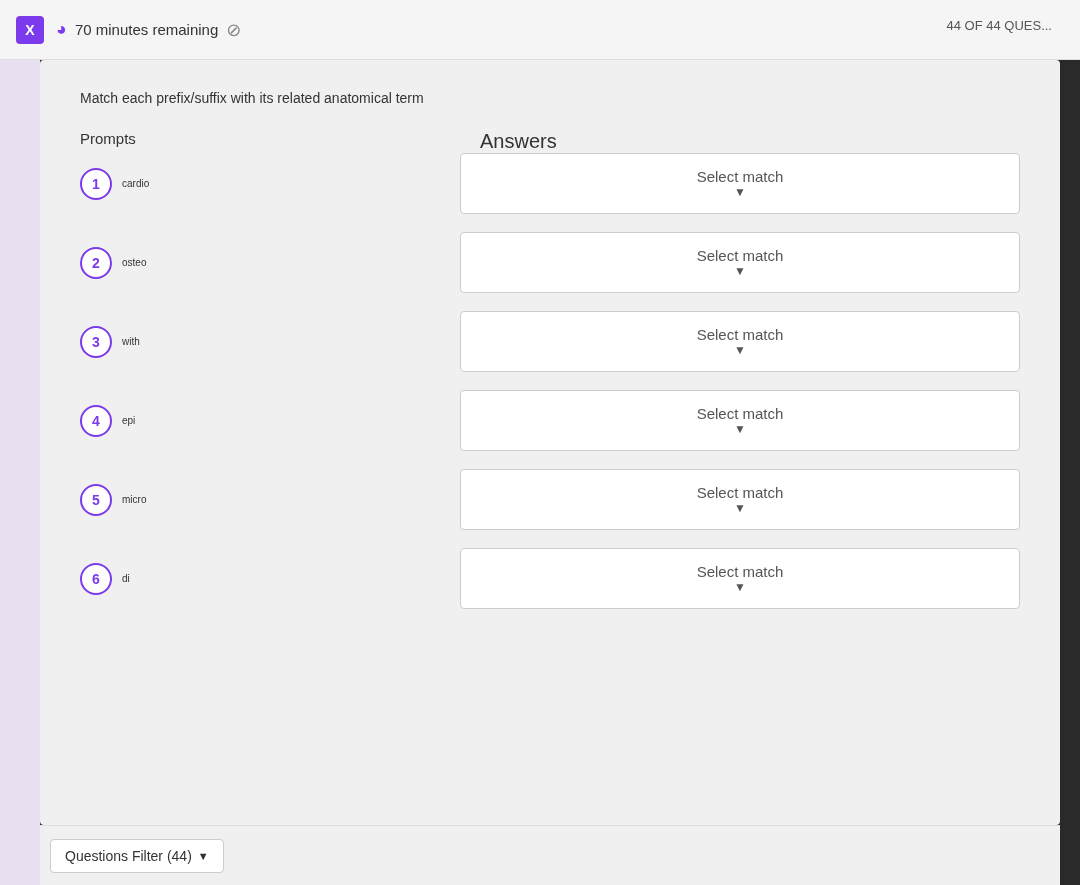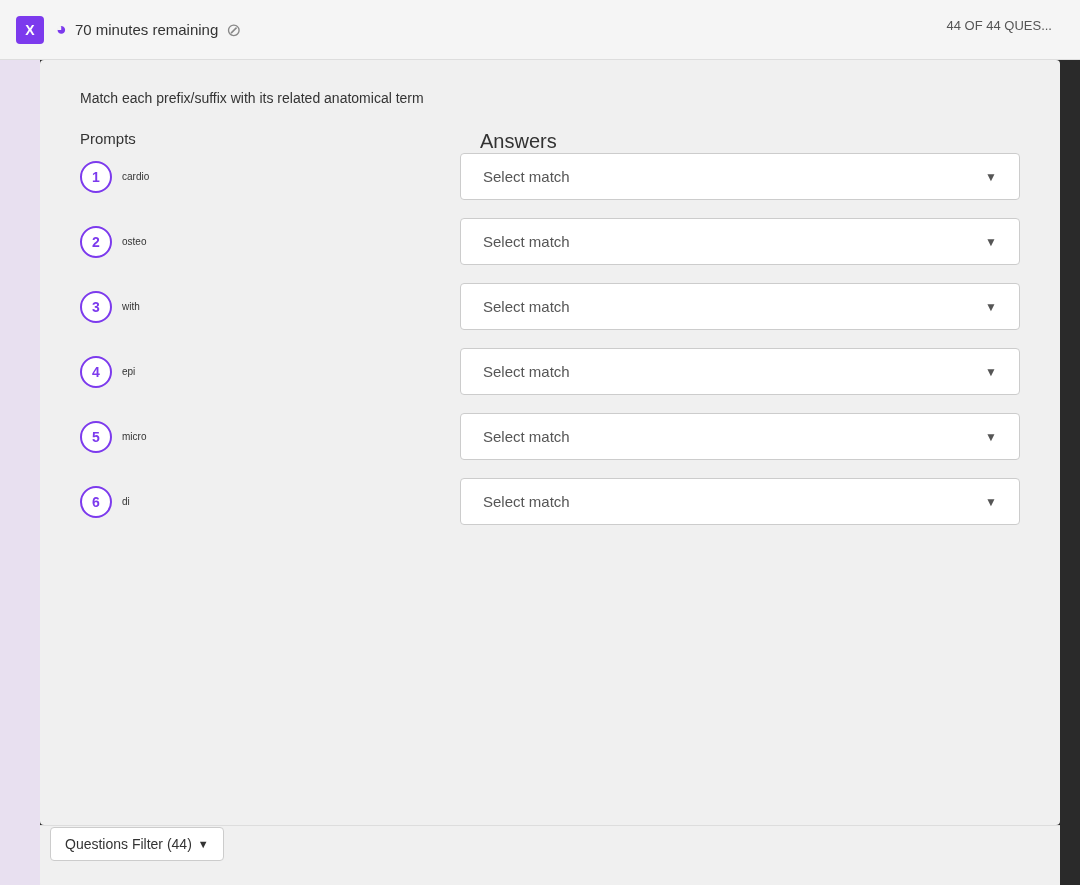--- a/index.html
+++ b/index.html
@@ -153,37 +153,38 @@
       border: 1px solid #ccc;
       border-radius: 4px;
       padding: 14px 22px;
       font-size: 15px;
       color: #555;
       display: flex;
       align-items: center;
       justify-content: space-between;
       cursor: pointer;
       position: relative;
+      flex-direction: column;
     }
 
     .select-dropdown .arrow {
       color: #555;
       font-size: 12px;
     }
 
     .bottom-bar {
       position: absolute;
       bottom: 0;
       left: 40px;
       right: 20px;
       height: 60px;
       background: #f0f0f0;
       display: flex;
-      align-items: flex-start;
-      padding: 1px 10px;
+      align-items: flex-end;
+      padding: 12px 10px;
       border-top: 1px solid #ddd;
     }
 
     .filter-btn {
       background: white;
       border: 1px solid #ccc;
       border-radius: 4px;
       padding: 8px 14px;
       font-size: 14px;
       color: #333;

